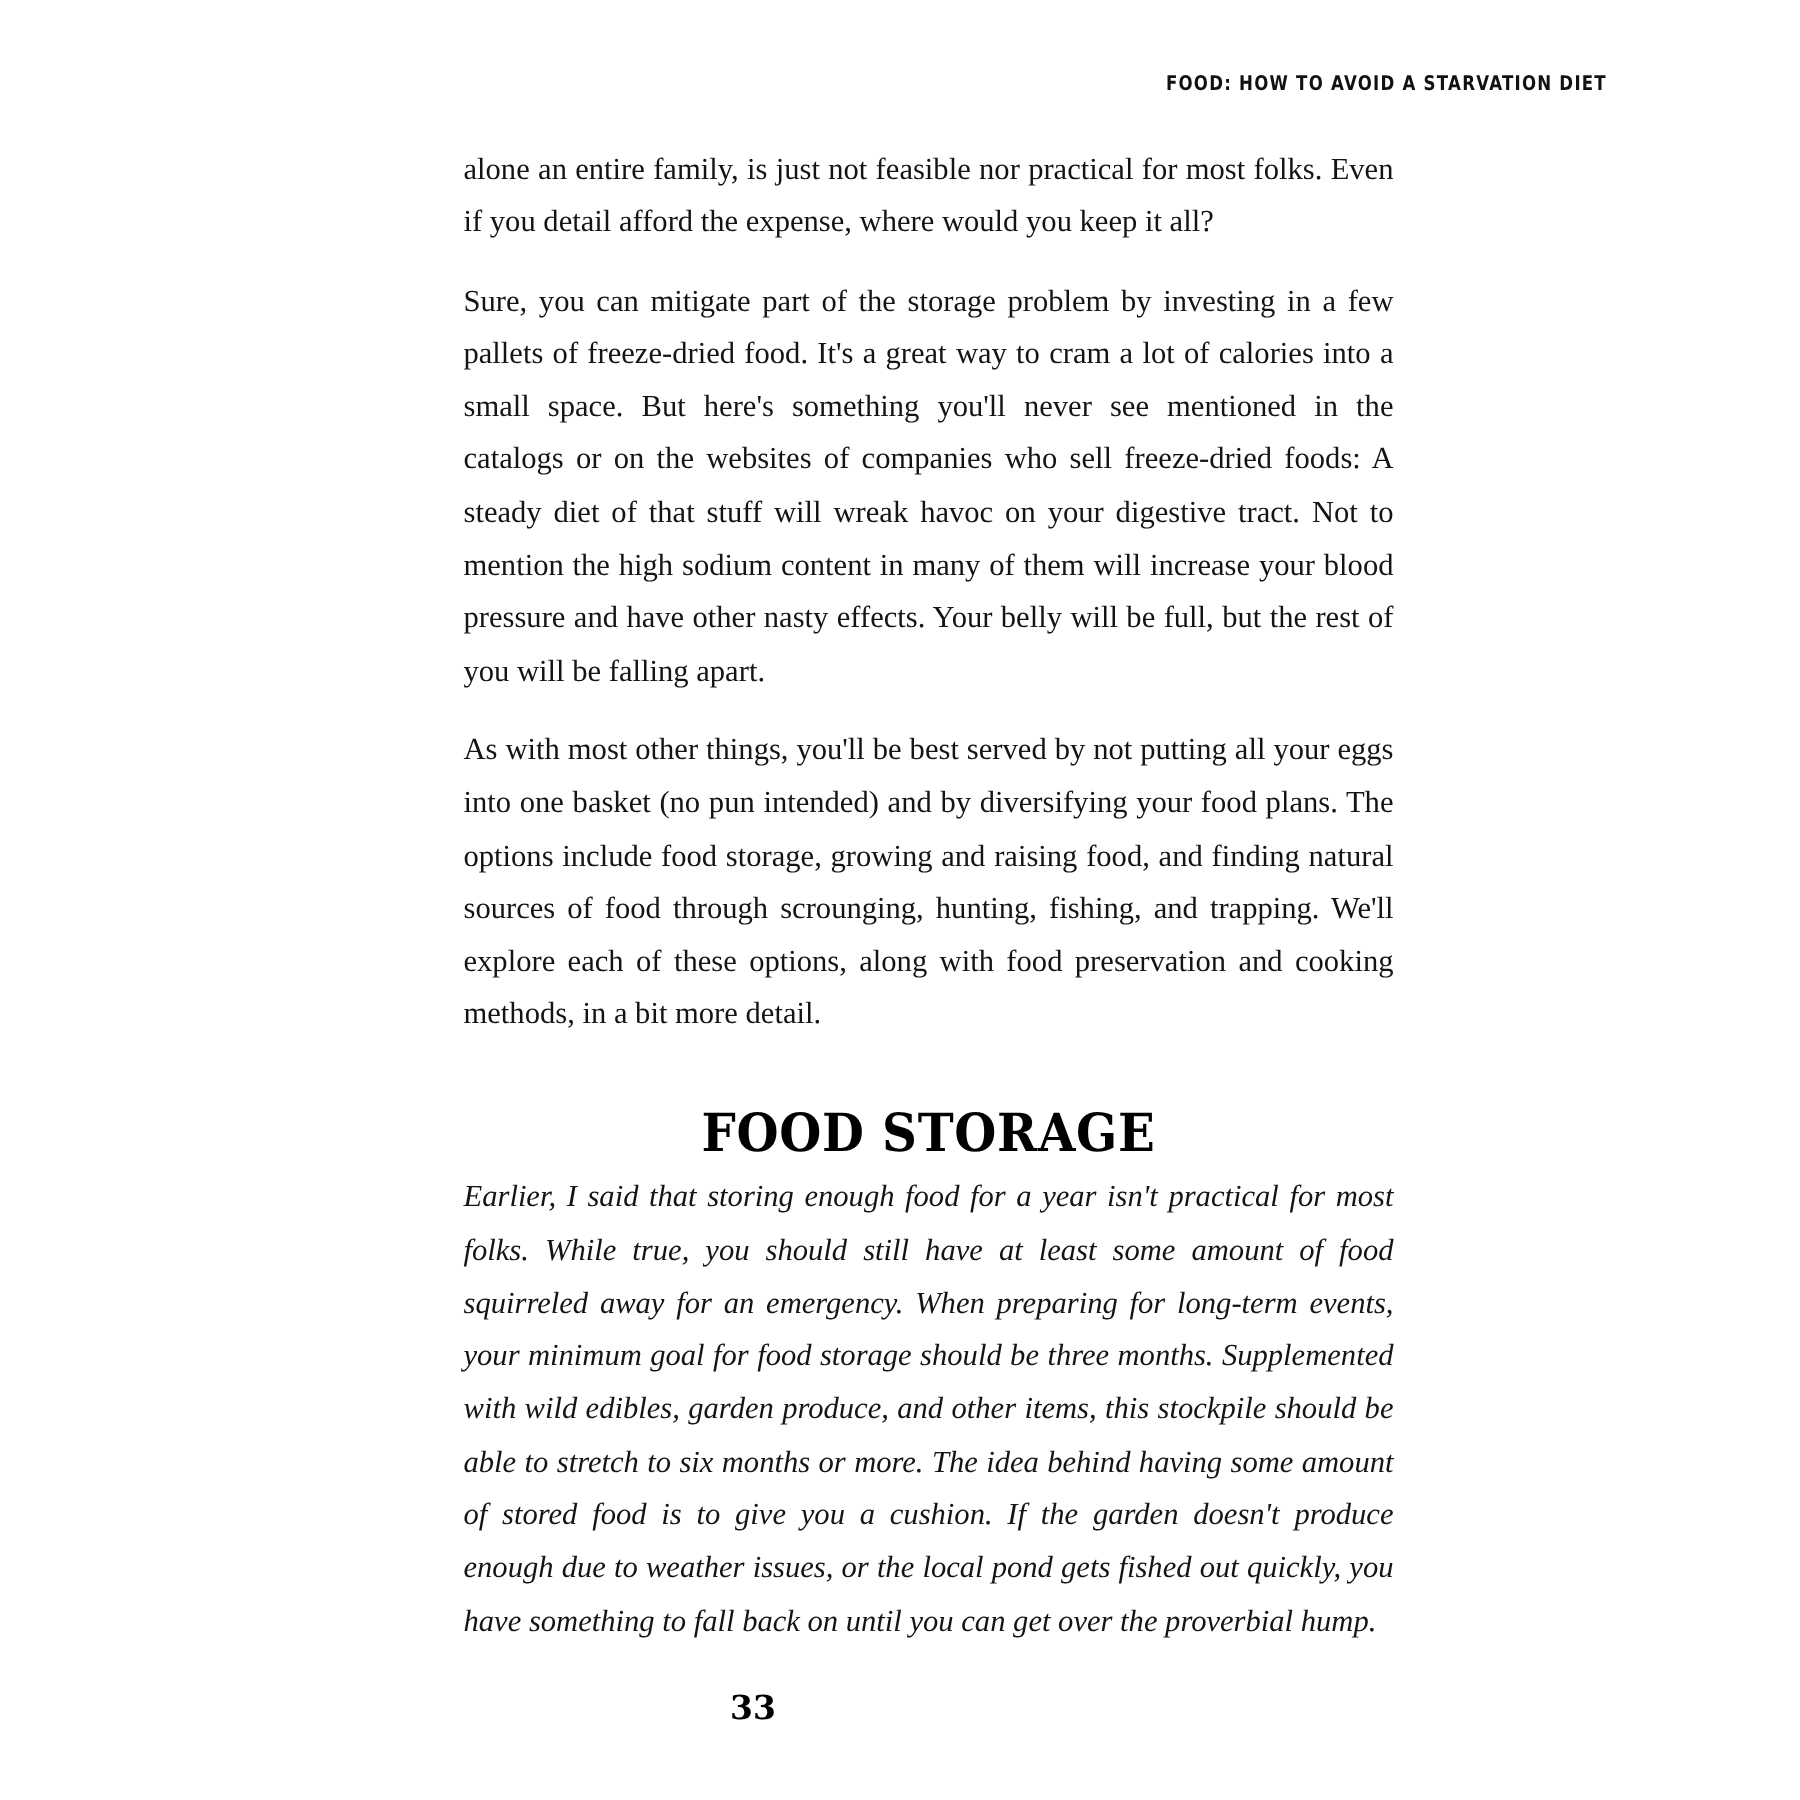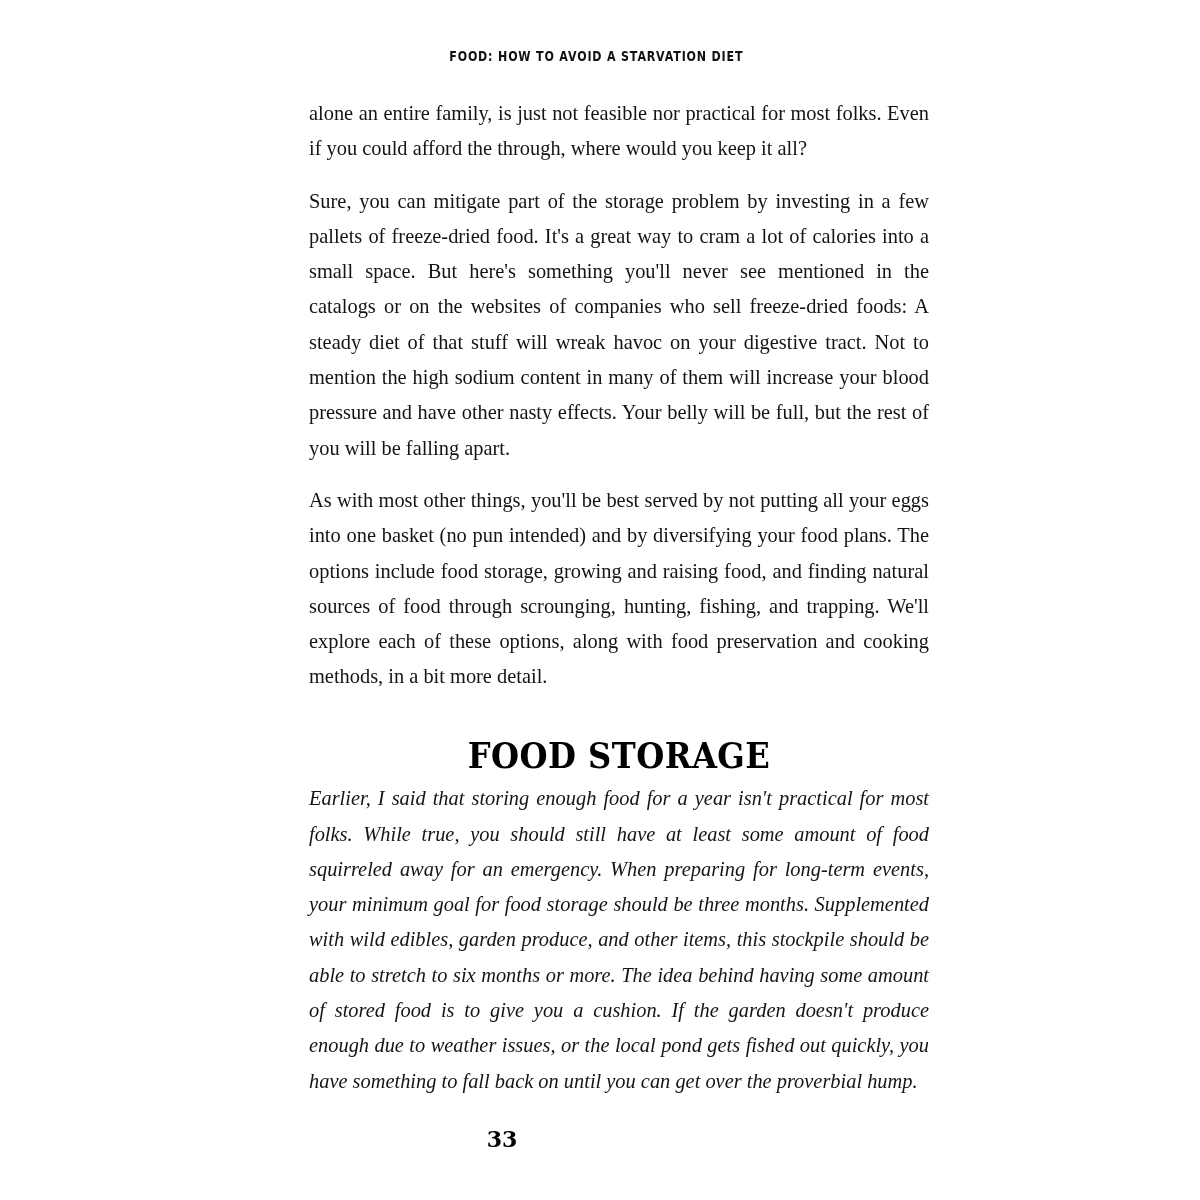--- a/index.html
+++ b/index.html
@@ -21,22 +21,21 @@
     height: 1200px;
     box-sizing: border-box;
   }
 
   
   .running-header {
     position: absolute;
     top: 47px;
     left: 0;
     width: 1104px;
-    text-align: center;
-    margin-left: 44px;
+    text-align: right;
   }
   .running-header .rh-text {
     display: inline-block;
     font-family: "DejaVu Sans", "Liberation Sans", sans-serif;
     font-weight: 700;
     font-size: 13.5px;
     letter-spacing: 1.0px;
     color: #111111;
     transform: scaleX(0.82);
     transform-origin: center;
@@ -99,21 +98,21 @@
 <body>
 
 <div class="page">
 
   <div class="running-header">
     <span class="rh-text">FOOD: HOW TO AVOID A STARVATION DIET</span>
   </div>
 
   <div class="column">
 
-    <p class="body-par">alone an entire family, is just not feasible nor practical for most folks. Even if you could afford the through, where would you keep it all?</p>
+    <p class="body-par">alone an entire family, is just not feasible nor practical for most folks. Even if you detail afford the expense, where would you keep it all?</p>
 
     <p class="body-par">Sure, you can mitigate part of the storage problem by investing in a few pallets of freeze-dried food. It's a great way to cram a lot of calories into a small space. But here's something you'll never see mentioned in the catalogs or on the websites of companies who sell freeze-dried foods: A steady diet of that stuff will wreak havoc on your digestive tract. Not to mention the high sodium content in many of them will increase your blood pressure and have other nasty effects. Your belly will be full, but the rest of you will be falling apart.</p>
 
     <p class="body-par">As with most other things, you'll be best served by not putting all your eggs into one basket (no pun intended) and by diversifying your food plans. The options include food storage, growing and raising food, and finding natural sources of food through scrounging, hunting, fishing, and trapping. We'll explore each of these options, along with food preservation and cooking methods, in a bit more detail.</p>
 
     <h2 class="section-heading">FOOD STORAGE</h2>
 
     <p class="body-par after-heading">Earlier, I said that storing enough food for a year isn't practical for most folks. While true, you should still have at least some amount of food squirreled away for an emergency. When preparing for long-term events, your minimum goal for food storage should be three months. Supplemented with wild edibles, garden produce, and other items, this stockpile should be able to stretch to six months or more. The idea behind having some amount of stored food is to give you a cushion. If the garden doesn't produce enough due to weather issues, or the local pond gets fished out quickly, you have something to fall back on until you can get over the proverbial hump.</p>
 
 

